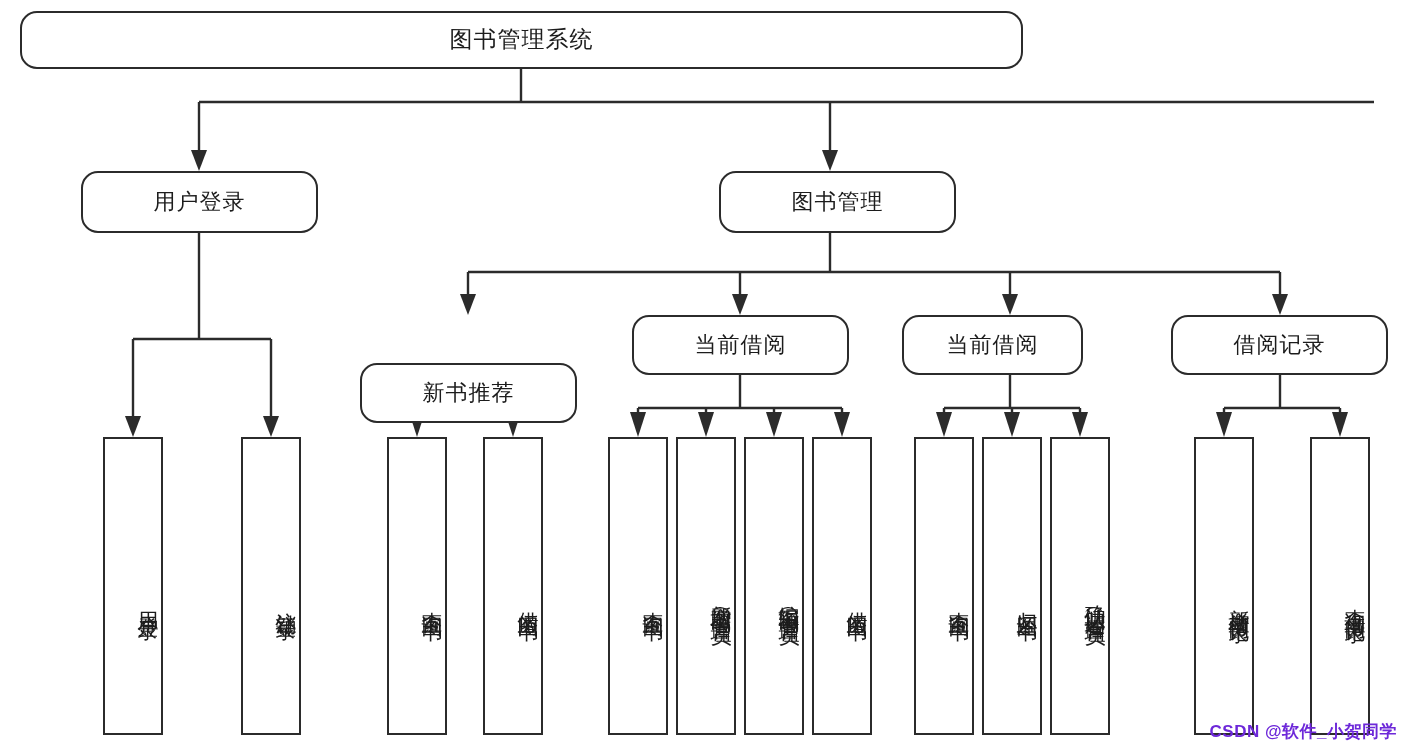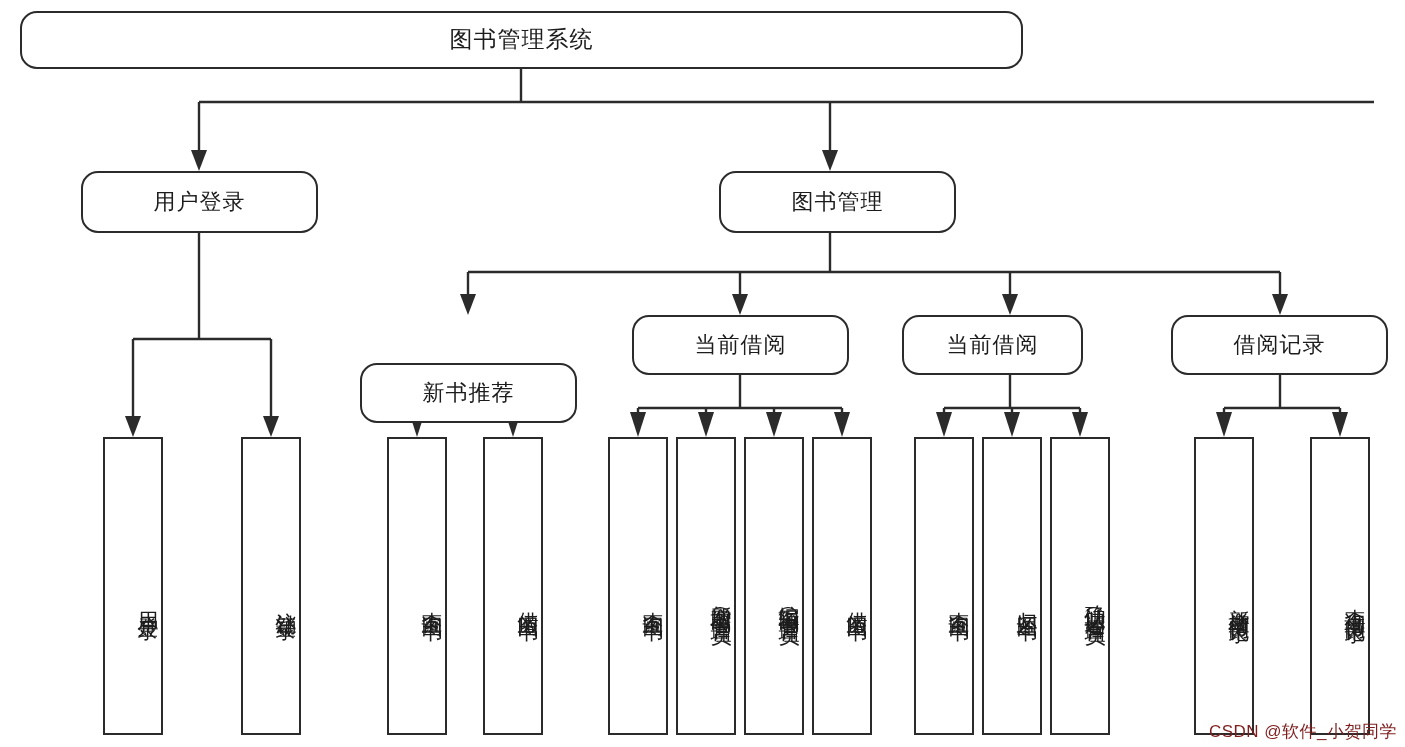--- a/index.html
+++ b/index.html
@@ -64,23 +64,24 @@
     fill: none;
   }
   .arrowhead {
     fill: #2b2b2b;
   }
   .watermark {
     position: absolute;
     right: 8px;
     bottom: 4px;
     font-size: 17px;
-    color: #7f1d1d;
+    color: #6d28d9;
     letter-spacing: 0.5px;
     white-space: nowrap;
+    font-weight: bold;
   }
 </style>
 </head>
 <body>
 
 <div id="canvas">
 
   <svg class="links" viewBox="0 0 1405 747" xmlns="http://www.w3.org/2000/svg">
     <defs></defs>
 

